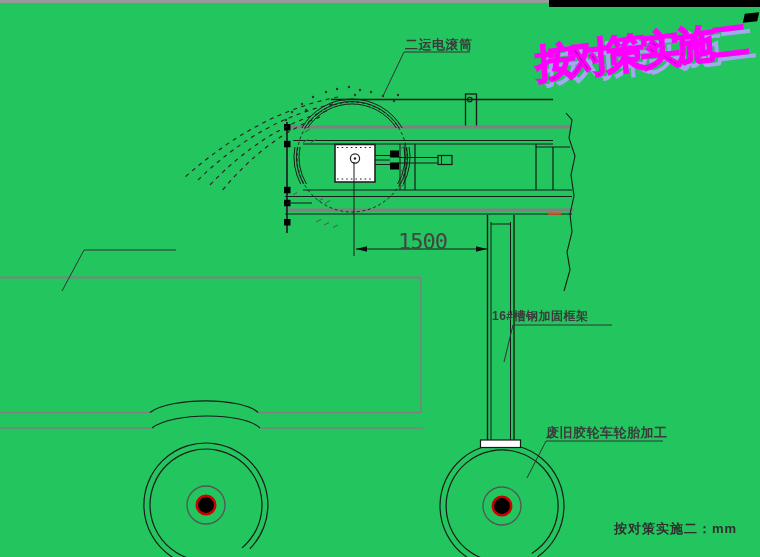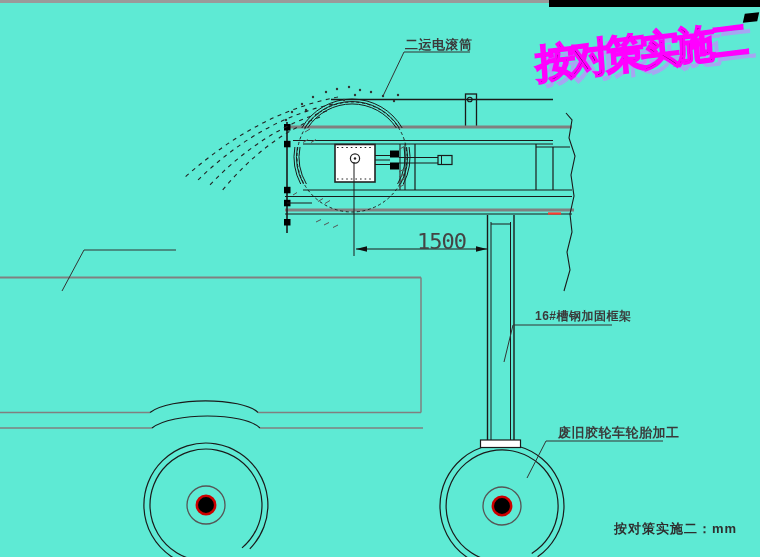--- a/index.html
+++ b/index.html
@@ -1,26 +1,26 @@
 <!DOCTYPE html>
 <html style="--banner-outline: #ff00ff; --banner-shadow: #a6a6f2; --banner-fill: #000000; --hub-red: #cc0000; --accent-red: #ff3b30; --line-dark: #1a1a1a; --line-gray: #808080;"><head>
 <meta charset="utf-8">
 <style>
   :root{
     --banner-outline:#ff00ff; --banner-shadow:#a6a6f2; --banner-fill:#000;
     --hub-red:#cc0000; --accent-red:#ff3b30; --line-dark:#1a1a1a; --line-gray:#808080;
   }
   html,body{margin:0;padding:0;background:#fff;}
-  #stage{position:relative;width:760px;height:557px;overflow:hidden;background:#5eead4;
+  #stage{position:relative;width:760px;height:557px;overflow:hidden;background:#22c55e;
          font-family:"Liberation Sans",sans-serif;}
   #drawing{position:absolute;left:0;top:0;}
   .cad-label{position:absolute;color:#3a3a3a;font-size:13px;font-weight:600;
              white-space:nowrap;letter-spacing:0.5px;}
   .dim-text{position:absolute;color:#444;font-family:"DejaVu Sans Mono",monospace;
-            font-size:22px;letter-spacing:-1px;font-weight:500;margin-left:19px;}
+            font-size:22px;letter-spacing:-1px;font-weight:500;}
   .note-text{position:absolute;color:#2e2e2e;font-size:13px;font-weight:700;letter-spacing:1px;}
   #banner{position:absolute;left:538px;top:12px;width:232px;height:100px;
           display:flex;align-items:center;z-index:5;
           font-size:40px;font-weight:900;letter-spacing:-5px;white-space:nowrap;
           color:var(--banner-fill);
           -webkit-text-stroke:1.6px var(--banner-outline);
           text-shadow:7px 5px 0 var(--banner-shadow);
           transform:rotate(-7deg) skewX(-3deg);transform-origin:8% 85%;}
   #top-black-bar{position:absolute;left:549px;top:0;width:211px;height:7px;background:#000;z-index:6;}
   #top-black-chip{position:absolute;left:744px;top:13px;width:14px;height:9px;background:#000;
@@ -187,22 +187,22 @@
 
     <g stroke="#333" stroke-width="1">
       <path d="M470,52 L404,52 L383,96"></path>
       <path d="M176,250 L84,250 L62,291"></path>
       <path d="M612,325 L513,325 L504,362"></path>
       <path d="M663,441 L546,441 L527,478"></path>
     </g>
   </svg>
 
   <div class="cad-label" style="left:405px;top:36px;">二运电滚筒</div>
-  <div class="cad-label" style="left:520px;top:308px;font-size:12px;padding-left:15px;">16#槽钢加固框架</div>
-  <div class="cad-label" style="left:558px;top:424px;">废旧胶轮车轮胎加工</div>
+  <div class="cad-label" style="left:492px;top:308px;font-size:12px;">16#槽钢加固框架</div>
+  <div class="cad-label" style="left:546px;top:424px;">废旧胶轮车轮胎加工</div>
   <div class="dim-text" style="left:398px;top:229px;">1500</div>
   <div class="note-text" style="left:614px;top:520px;">按对策实施二：mm</div>
 
   <div id="top-black-bar"></div>
   <div id="top-black-chip"></div>
   <div id="banner">按对策实施二</div>
 
 </div>
 
 </body></html>

